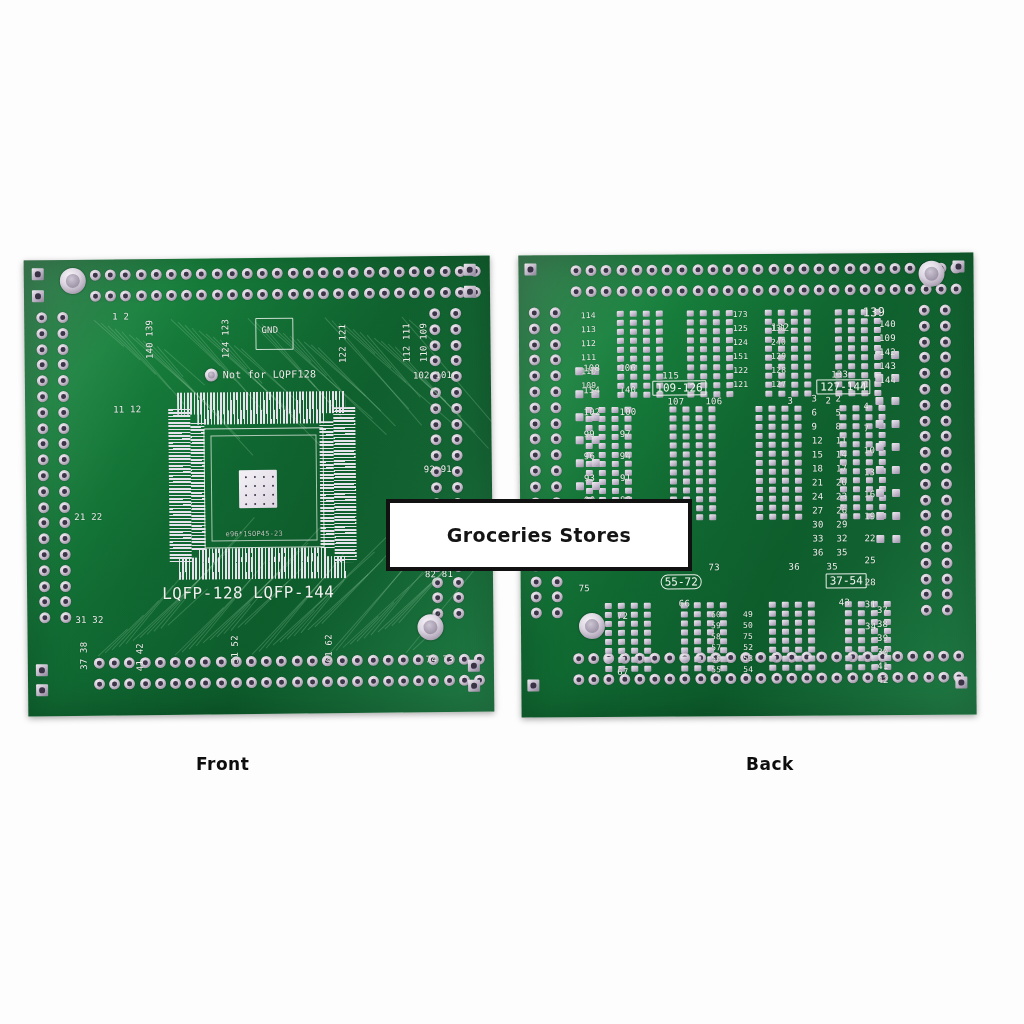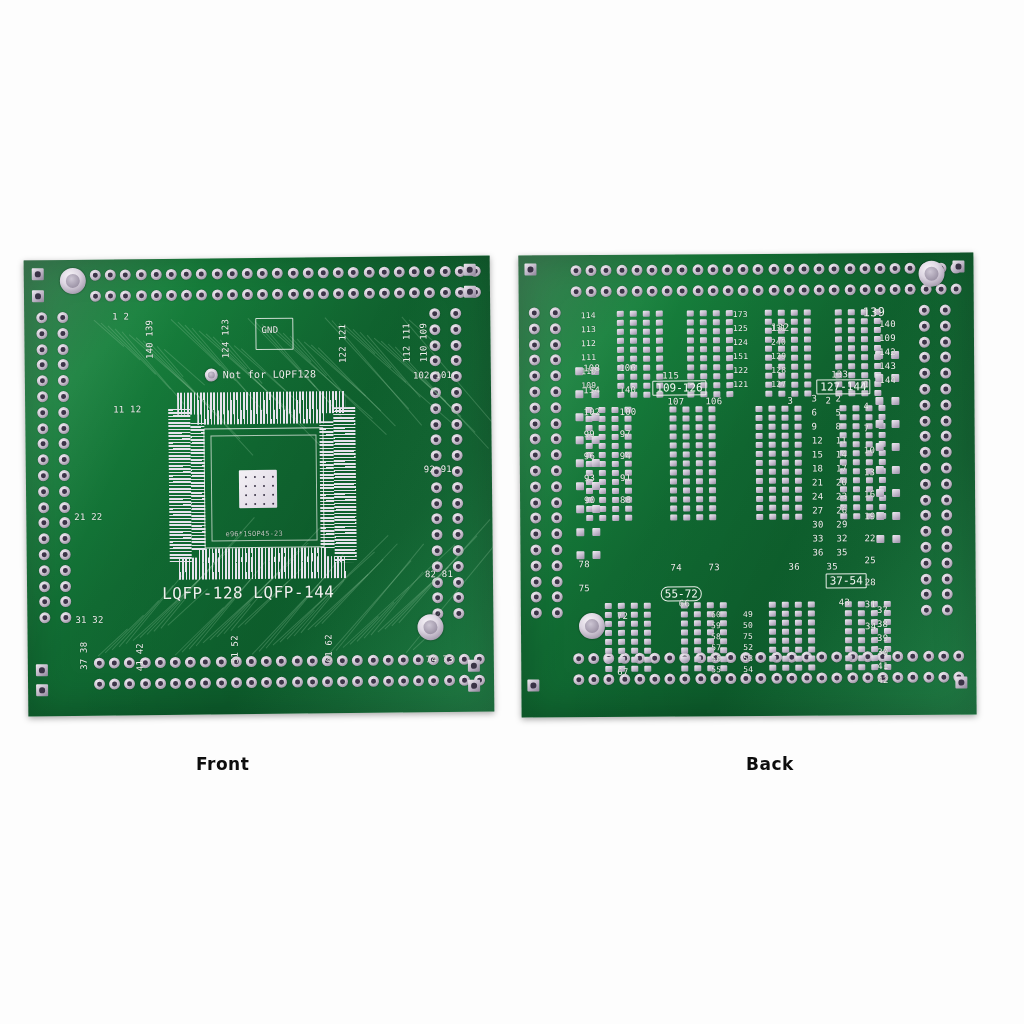--- a/index.html
+++ b/index.html
@@ -1213,21 +1213,21 @@
         <div class="smd" style="left: 356px; top: 236px; width: 8px; height: 8px;"></div>
         <div class="smd" style="left: 372px; top: 236px; width: 8px; height: 8px;"></div>
         <div class="smd" style="left: 356px; top: 259px; width: 8px; height: 8px;"></div>
         <div class="smd" style="left: 372px; top: 259px; width: 8px; height: 8px;"></div>
         <div class="smd" style="left: 356px; top: 282px; width: 8px; height: 8px;"></div>
         <div class="smd" style="left: 372px; top: 282px; width: 8px; height: 8px;"></div>
       </div>
 
     <div class="boxlabel" style="left:133px;top:126px;">109-126</div>
     <div class="boxlabel" style="left:297px;top:126px;">127-144</div>
-    <div class="boxlabel" style="left:140px;top:332px;border-radius:7px;">55-72</div>
+    <div class="boxlabel" style="left:140px;top:320px;border-radius:7px;">55-72</div>
     <div class="boxlabel" style="left:305px;top:320px;">37-54</div>
 
     <div id="back-silk">
         <div class="silk" style="left: 62px; top: 56px; font-size: 8px;">114</div>
         <div class="silk" style="left: 62px; top: 70px; font-size: 8px;">113</div>
         <div class="silk" style="left: 62px; top: 84px; font-size: 8px;">112</div>
         <div class="silk" style="left: 62px; top: 98px; font-size: 8px;">111</div>
         <div class="silk" style="left: 62px; top: 112px; font-size: 8px;">110</div>
         <div class="silk" style="left: 62px; top: 126px; font-size: 8px;">109</div>
         <div class="silk" style="left: 214px; top: 56px; font-size: 8px;">173</div>
@@ -1331,17 +1331,20 @@
         <div class="silk" style="left: 190px; top: 378px; font-size: 8px;">58</div>
         <div class="silk" style="left: 190px; top: 389px; font-size: 8px;">57</div>
         <div class="silk" style="left: 190px; top: 400px; font-size: 8px;">56</div>
         <div class="silk" style="left: 190px; top: 411px; font-size: 8px;">55</div>
       </div>
 
     <div class="mh" style="left:400px;top:8px;width:26px;height:26px;"></div>
     <div class="mh" style="left:58px;top:358px;width:26px;height:26px;"></div>
   </div>
 
+  <div id="watermark">
+    <span>Groceries Stores</span>
+  </div>
 
   <div class="caption" id="caption-front">Front</div>
   <div class="caption" id="caption-back">Back</div>
 
 </div>
 
 </body></html>

